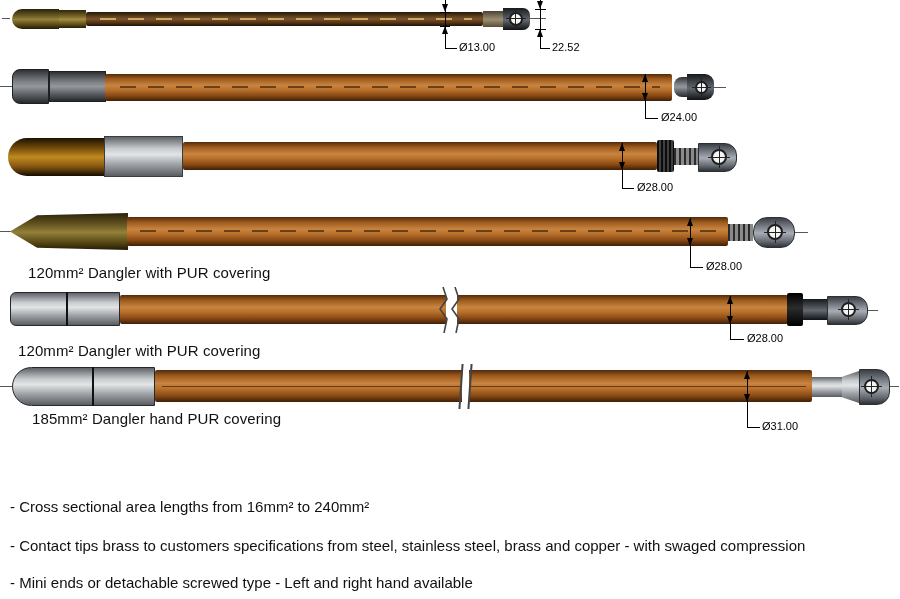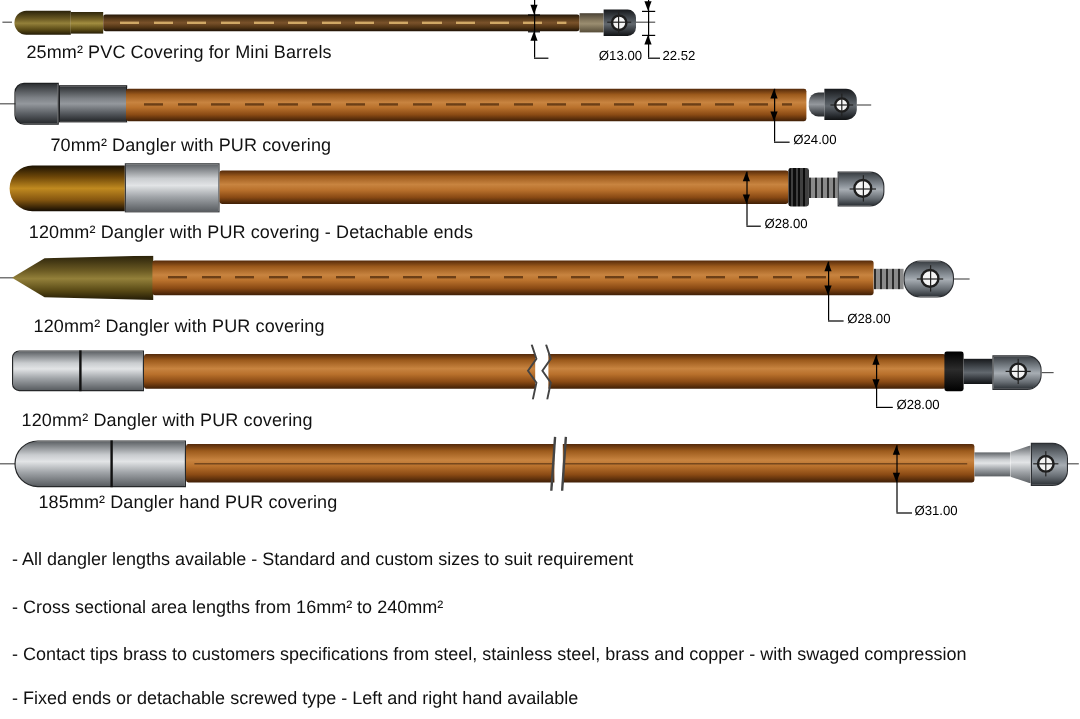--- a/index.html
+++ b/index.html
@@ -59,64 +59,61 @@
   <div class="abs hole-h" style="left:506px;top:18px;width:20px;"></div>
   <div class="abs hole-v" style="left:515px;top:9px;height:20px;"></div>
   <div class="abs cline" style="left:530px;top:18px;width:16px;"></div>
 
   <div class="abs dim-v" style="left:445px;top:0;height:48px;"></div>
   <div class="abs dim-h" style="left:440px;top:12px;width:10px;"></div>
   <div class="abs dim-h" style="left:440px;top:26px;width:10px;"></div>
   <div class="abs ar down" style="left:442px;top:4px;"></div>
   <div class="abs ar up" style="left:442px;top:26px;"></div>
   <div class="abs dim-h" style="left:445px;top:48px;width:12px;"></div>
-  <div class="abs dim-text" style="left:459px;top:41px;margin-left:40px;">Ø13.00</div>
+  <div class="abs dim-text" style="left:459px;top:41px;">Ø13.00</div>
 
   <div class="abs dim-v" style="left:540px;top:0;height:48px;"></div>
   <div class="abs dim-h" style="left:535px;top:9px;width:11px;"></div>
   <div class="abs dim-h" style="left:535px;top:29px;width:11px;"></div>
   <div class="abs ar down" style="left:537px;top:1px;"></div>
   <div class="abs ar up" style="left:537px;top:29px;"></div>
   <div class="abs dim-h" style="left:540px;top:48px;width:10px;"></div>
   <div class="abs dim-text" style="left:552px;top:41px;">22.52</div>
-  <div class="abs row-label" style="left:22px;top:35px;">25mm² PVC Covering for Mini Barrels</div>
 
   <div class="abs cline" style="left:0;top:86px;width:13px;"></div>
   <div class="abs steel-dark" style="left:12px;top:69px;width:37px;height:35px;border-radius:8px 0 0 8px;border:1px solid #1e2022;box-sizing:border-box;"></div>
   <div class="abs steel-dark" style="left:49px;top:71px;width:57px;height:31px;border:1px solid #1e2022;box-sizing:border-box;"></div>
   <div class="abs rod-copper" style="left:105px;top:74px;width:567px;height:27px;"></div>
   <div class="abs dash-dark" style="left:120px;top:86px;width:540px;"></div>
   <div class="abs steel-dark" style="left:674px;top:77px;width:13px;height:20px;border-radius:8px 0 0 8px;"></div>
   <div class="abs lug-dark" style="left:687px;top:74px;width:27px;height:26px;border-radius:0 9px 9px 0;"></div>
   <div class="abs hole" style="left:695px;top:81px;width:13px;height:13px;"></div>
   <div class="abs hole-h" style="left:692px;top:87px;width:19px;"></div>
   <div class="abs hole-v" style="left:701px;top:78px;height:19px;"></div>
   <div class="abs cline" style="left:714px;top:87px;width:12px;"></div>
   <div class="abs dim-v" style="left:645px;top:74px;height:44px;"></div>
   <div class="abs ar up" style="left:642px;top:74px;"></div>
   <div class="abs ar down" style="left:642px;top:93px;"></div>
   <div class="abs dim-h" style="left:645px;top:118px;width:13px;"></div>
   <div class="abs dim-text" style="left:661px;top:111px;">Ø24.00</div>
-  <div class="abs row-label" style="left:42px;top:113px;">70mm² Dangler with PUR covering</div>
 
   <div class="abs amber" style="left:8px;top:138px;width:96px;height:38px;border-radius:19px 0 0 19px;"></div>
   <div class="abs steel-light" style="left:104px;top:136px;width:79px;height:41px;border:1px solid #3a3d40;box-sizing:border-box;"></div>
   <div class="abs rod-copper" style="left:183px;top:142px;width:474px;height:28px;"></div>
   <div class="abs knurl" style="left:657px;top:140px;width:17px;height:32px;border-radius:2px;"></div>
   <div class="abs ribbed" style="left:674px;top:148px;width:24px;height:17px;"></div>
   <div class="abs lug" style="left:698px;top:143px;width:39px;height:29px;border-radius:0 12px 12px 0;border:1px solid #2c2f33;box-sizing:border-box;"></div>
   <div class="abs hole" style="left:711px;top:149px;width:16px;height:16px;"></div>
   <div class="abs hole-h" style="left:708px;top:157px;width:22px;"></div>
   <div class="abs hole-v" style="left:719px;top:146px;height:22px;"></div>
   <div class="abs dim-v" style="left:622px;top:143px;height:45px;"></div>
   <div class="abs ar up" style="left:619px;top:143px;"></div>
   <div class="abs ar down" style="left:619px;top:162px;"></div>
   <div class="abs dim-h" style="left:622px;top:188px;width:12px;"></div>
   <div class="abs dim-text" style="left:637px;top:181px;">Ø28.00</div>
-  <div class="abs row-label" style="left:24px;top:185px;">120mm² Dangler with PUR covering - Detachable ends</div>
 
   <div class="abs cline" style="left:0;top:231px;width:11px;"></div>
   <div class="abs brass" style="left:10px;top:213px;width:118px;height:37px;clip-path:polygon(0 50%,23% 6%,100% 0,100% 100%,23% 94%);"></div>
   <div class="abs rod-copper" style="left:127px;top:217px;width:601px;height:29px;"></div>
   <div class="abs dash-dark" style="left:140px;top:230px;width:576px;"></div>
   <div class="abs ribbed" style="left:728px;top:224px;width:25px;height:17px;"></div>
   <div class="abs lug" style="left:753px;top:217px;width:42px;height:31px;border-radius:14px;border:1px solid #2c2f33;box-sizing:border-box;"></div>
   <div class="abs hole" style="left:767px;top:224px;width:16px;height:16px;"></div>
   <div class="abs hole-h" style="left:764px;top:232px;width:22px;"></div>
   <div class="abs hole-v" style="left:775px;top:221px;height:22px;"></div>
@@ -165,18 +162,17 @@
   <div class="abs hole-h" style="left:861px;top:386px;width:21px;"></div>
   <div class="abs hole-v" style="left:871px;top:376px;height:21px;"></div>
   <div class="abs cline" style="left:890px;top:386px;width:9px;"></div>
   <div class="abs dim-v" style="left:747px;top:371px;height:56px;"></div>
   <div class="abs ar up" style="left:744px;top:371px;"></div>
   <div class="abs ar down" style="left:744px;top:394px;"></div>
   <div class="abs dim-h" style="left:747px;top:427px;width:13px;"></div>
   <div class="abs dim-text" style="left:762px;top:420px;">Ø31.00</div>
   <div class="abs row-label" style="left:32px;top:410px;">185mm² Dangler hand PUR covering</div>
 
-  <div class="abs note" style="left:10px;top:458px;">- All dangler lengths available - Standard and custom sizes to suit requirement</div>
   <div class="abs note" style="left:10px;top:498px;">- Cross sectional area lengths from 16mm² to 240mm²</div>
   <div class="abs note" style="left:10px;top:537px;">- Contact tips brass to customers specifications from steel, stainless steel, brass and copper - with swaged compression</div>
-  <div class="abs note" style="left:10px;top:574px;">- Fixed ends or detachable screwed type - Left and right hand available</div>
+  <div class="abs note" style="left:10px;top:574px;">- Mini ends or detachable screwed type - Left and right hand available</div>
 
 </div>
 
 </body></html>

